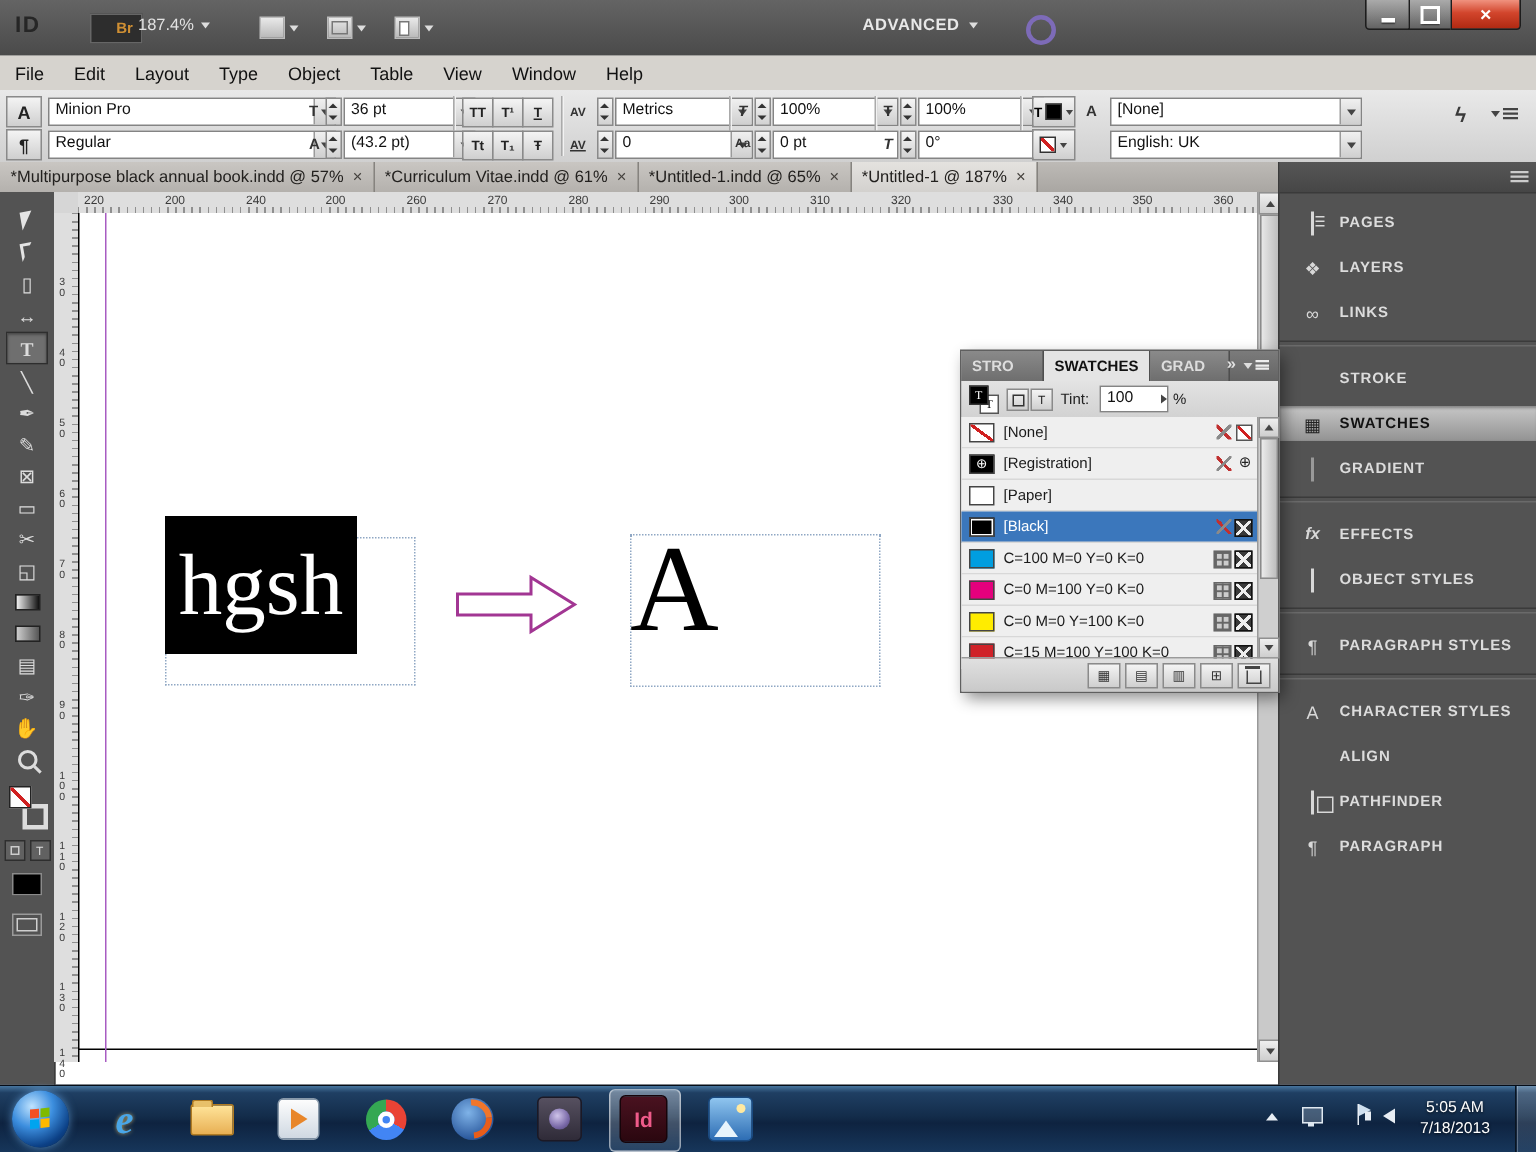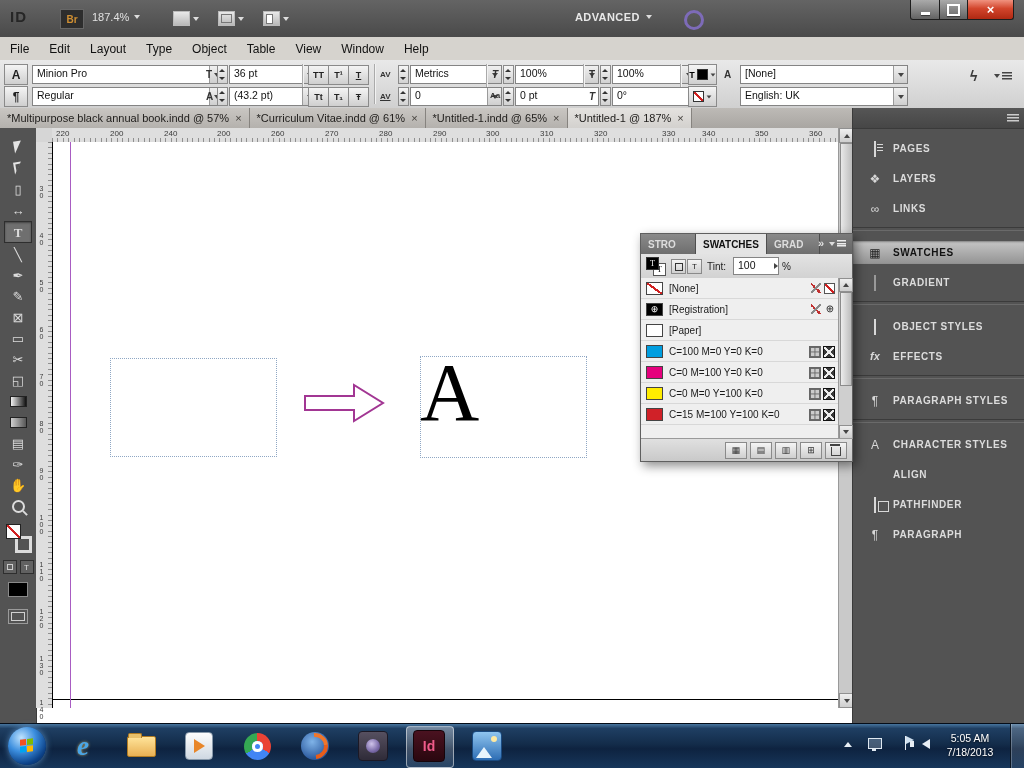--- a/index.html
+++ b/index.html
@@ -13,21 +13,21 @@
   .bev{background:linear-gradient(#f4f4f4,#cfcfcf);border:1px solid #8a8a8a;}
   .spin{position:absolute;width:9px;height:17px;background:linear-gradient(#f5f5f5,#d2d2d2);border:1px solid #8a8a8a;}
   .spin i{position:absolute;left:1px;width:0;height:0;border-left:3px solid transparent;border-right:3px solid transparent;}
   .spin .up{top:3px;border-bottom:3px solid #333;}
   .spin .dn{bottom:3px;border-top:3px solid #333;}
   .combo{position:absolute;height:17px;background:#fff;border:1px solid #848484;font-size:10.5px;color:#111;line-height:15px;padding:0 16px 0 4px;white-space:nowrap;overflow:hidden;}
   .combo .dd-btn{position:absolute;right:0;top:0;bottom:0;width:13px;background:linear-gradient(#f0f0f0,#cfcfcf);border-left:1px solid #9a9a9a;display:flex;align-items:center;justify-content:center;}
   
   #appbar{position:absolute;left:0;top:0;width:1024px;height:37px;background:linear-gradient(#646464,#4a4a4a);border-bottom:1px solid #333;}
   #appbar .id-logo{position:absolute;left:10px;top:8px;font-size:15px;font-weight:bold;color:#262626;letter-spacing:1px;}
-  #appbar .br{position:absolute;left:60px;top:9px;width:22px;height:18px;background:#2d2d2d;border:1px solid #666;color:#cf8f33;font-size:10px;font-weight:bold;display:flex;align-items:center;justify-content:center;}
+  #appbar .br{position:absolute;left:60px;top:9px;width:22px;height:18px;background:#2d2d2d;border:1px solid #666;color:#cf8f33;font-size:10px;font-weight:bold;display:flex;align-items:center;justify-content:center;padding-left:11px;}
   #appbar .zoom{position:absolute;left:92px;top:11px;color:#e2e2e2;font-size:11px;display:flex;align-items:center;gap:5px;}
   .abtn{position:absolute;top:10px;height:17px;display:flex;align-items:center;gap:3px;padding:0 3px;}
   .mini-ic{width:15px;height:13px;border:1px solid #bbb;background:linear-gradient(#e9e9e9,#b9b9b9);position:relative;}
   .mini-ic.scr::after{content:"";position:absolute;inset:2px;border:1px solid #777;}
   .mini-ic.arr::after{content:"";position:absolute;left:2px;top:2px;width:5px;height:8px;border:1px solid #777;background:#fff;}
   #appbar .workspace{position:absolute;left:575px;top:11px;color:#e8e8e8;font-size:11px;font-weight:bold;display:flex;align-items:center;gap:6px;letter-spacing:.4px;}
   .cslive{position:absolute;left:684px;top:10px;width:14px;height:14px;border-radius:50%;border:3px solid #7d6bb8;background:transparent;}
   .winctl{position:absolute;top:0;right:10px;display:flex;}
   .wbtn{height:19px;border:1px solid #1d1d1d;border-top:none;display:flex;align-items:center;justify-content:center;background:linear-gradient(rgba(255,255,255,.45),rgba(120,120,120,.35));}
   .wbtn.min{width:28px;border-radius:0 0 0 3px;}
@@ -491,20 +491,23 @@
   <span style="top:513px">130</span>
   <span style="top:557px">140</span>
 </div>
 
 <div id="canvas" data-interactable="true">
   <div class="pageedge-l" data-interactable="false"></div>
   <div class="pageedge-b" data-interactable="false"></div>
   <div class="guide" data-interactable="true" style="background-color: rgb(168, 92, 194);"></div>
 
   <div class="frame-dotted" style="left:58px;top:216px;width:165px;height:97px" data-interactable="true"></div>
+  <div id="blackbox" data-interactable="true">
+    <span data-interactable="false">hgsh</span>
+  </div>
 
   <svg data-interactable="true" style="position:absolute;left:252px;top:240px;width:82px;height:42px" viewBox="0 0 82 42">
     <polygon points="1,14 50,14 50,3 79,21 50,39 50,28 1,28" fill="none" stroke="#a23693" stroke-width="2"></polygon>
   </svg>
 
   <div class="frame-dotted" style="left:368px;top:214px;width:165px;height:100px" data-interactable="true"></div>
   <span id="letterA" data-interactable="false">A</span>
 </div>
 
 <div id="vscroll" data-interactable="true">
@@ -553,20 +556,26 @@
           <span class="regmark" data-interactable="false">⊕</span>
         </span>
       <span class="sw-name" data-interactable="false">[Registration]</span>
       <span class="sw-ic p1 noedit" data-interactable="false"></span>
       <span class="sw-ic p2 regic" data-interactable="false">⊕</span>
     </div>
     <div class="sw-row" data-interactable="true">
       <span class="chip" data-interactable="false" style="background-color: rgb(255, 255, 255);"></span>
       <span class="sw-name" data-interactable="false">[Paper]</span>
     </div>
+    <div class="sw-row sel" data-interactable="true" style="background-color: rgb(59, 119, 188);">
+      <span class="chip" data-interactable="false" style="background-color: rgb(0, 0, 0);"></span>
+      <span class="sw-name" data-interactable="false">[Black]</span>
+      <span class="sw-ic p1 noedit" data-interactable="false"></span>
+      <span class="sw-ic p2 cmykic" data-interactable="false"></span>
+    </div>
     <div class="sw-row" data-interactable="true">
       <span class="chip" data-interactable="false" style="background-color: rgb(0, 158, 224);"></span>
       <span class="sw-name" data-interactable="false">C=100 M=0 Y=0 K=0</span>
       <span class="sw-ic p1 gridic" data-interactable="false"></span>
       <span class="sw-ic p2 cmykic" data-interactable="false"></span>
     </div>
     <div class="sw-row" data-interactable="true">
       <span class="chip" data-interactable="false" style="background-color: rgb(229, 0, 125);"></span>
       <span class="sw-name" data-interactable="false">C=0 M=100 Y=0 K=0</span>
       <span class="sw-ic p1 gridic" data-interactable="false"></span>
@@ -618,36 +627,40 @@
       </div>
     <div class="ditem" data-interactable="true">
         <span class="dicon" data-interactable="false">❖</span>
         <span class="dlabel" data-interactable="false">LAYERS</span>
       </div>
     <div class="ditem" data-interactable="true">
         <span class="dicon" data-interactable="false">∞</span>
         <span class="dlabel" data-interactable="false">LINKS</span>
       </div>
     <div class="ddiv"></div>
+    <div class="ditem" data-interactable="true">
+        <span class="dicon" data-interactable="false"><span class="ic-stroke"></span></span>
+        <span class="dlabel" data-interactable="false">STROKE</span>
+      </div>
     <div class="ditem active" data-interactable="true">
         <span class="dicon" data-interactable="false">▦</span>
         <span class="dlabel" data-interactable="false">SWATCHES</span>
       </div>
     <div class="ditem" data-interactable="true">
         <span class="dicon" data-interactable="false"><span class="ic-gradbar"></span></span>
         <span class="dlabel" data-interactable="false">GRADIENT</span>
       </div>
     <div class="ddiv"></div>
     <div class="ditem" data-interactable="true">
+        <span class="dicon fx" data-interactable="false">fx</span>
+        <span class="dlabel" data-interactable="false">EFFECTS</span>
+      </div>
+    <div class="ditem" data-interactable="true">
         <span class="dicon" data-interactable="false"><span class="ic-objstyles"></span></span>
         <span class="dlabel" data-interactable="false">OBJECT STYLES</span>
-      </div>
-    <div class="ditem" data-interactable="true">
-        <span class="dicon fx" data-interactable="false">fx</span>
-        <span class="dlabel" data-interactable="false">EFFECTS</span>
       </div>
     <div class="ddiv"></div>
     <div class="ditem" data-interactable="true">
         <span class="dicon" data-interactable="false">¶</span>
         <span class="dlabel" data-interactable="false">PARAGRAPH STYLES</span>
       </div>
     <div class="ddiv"></div>
     <div class="ditem" data-interactable="true">
         <span class="dicon" data-interactable="false">A</span>
         <span class="dlabel" data-interactable="false">CHARACTER STYLES</span>

